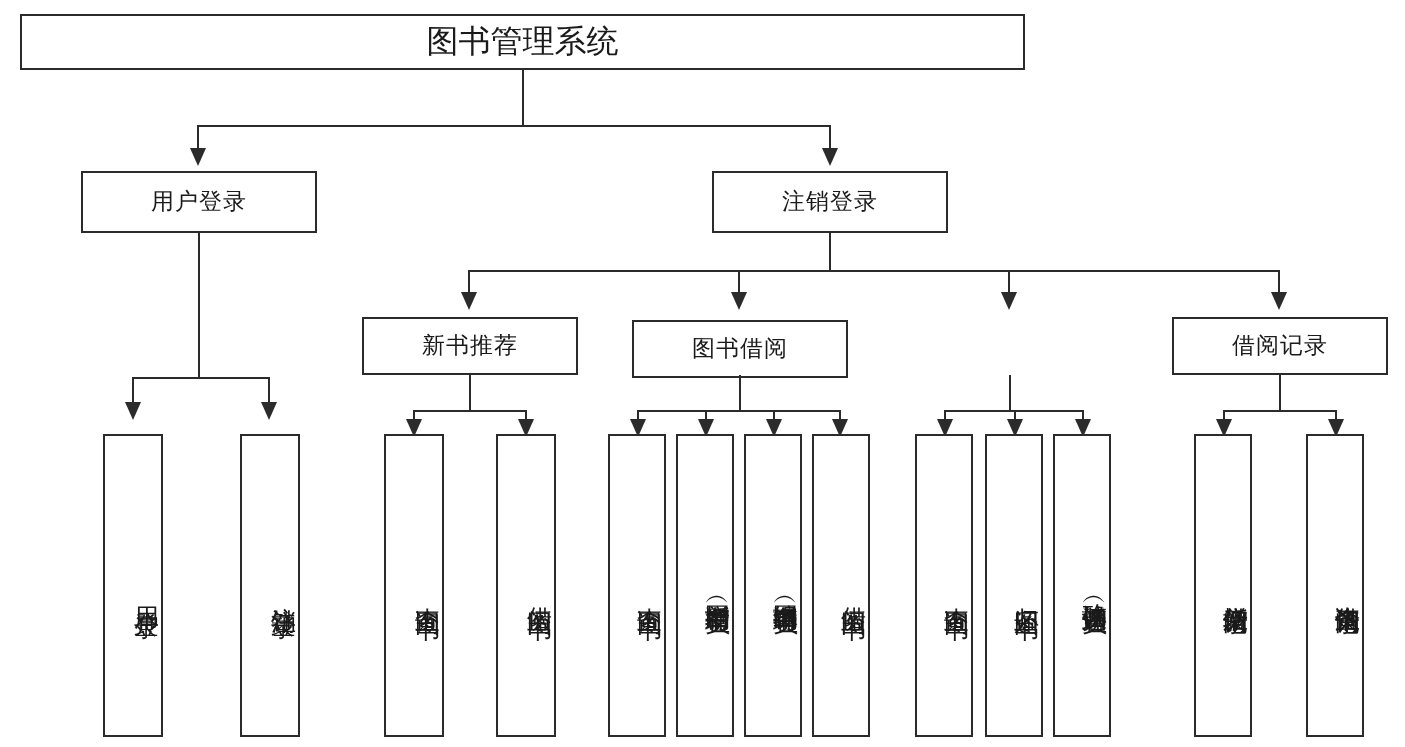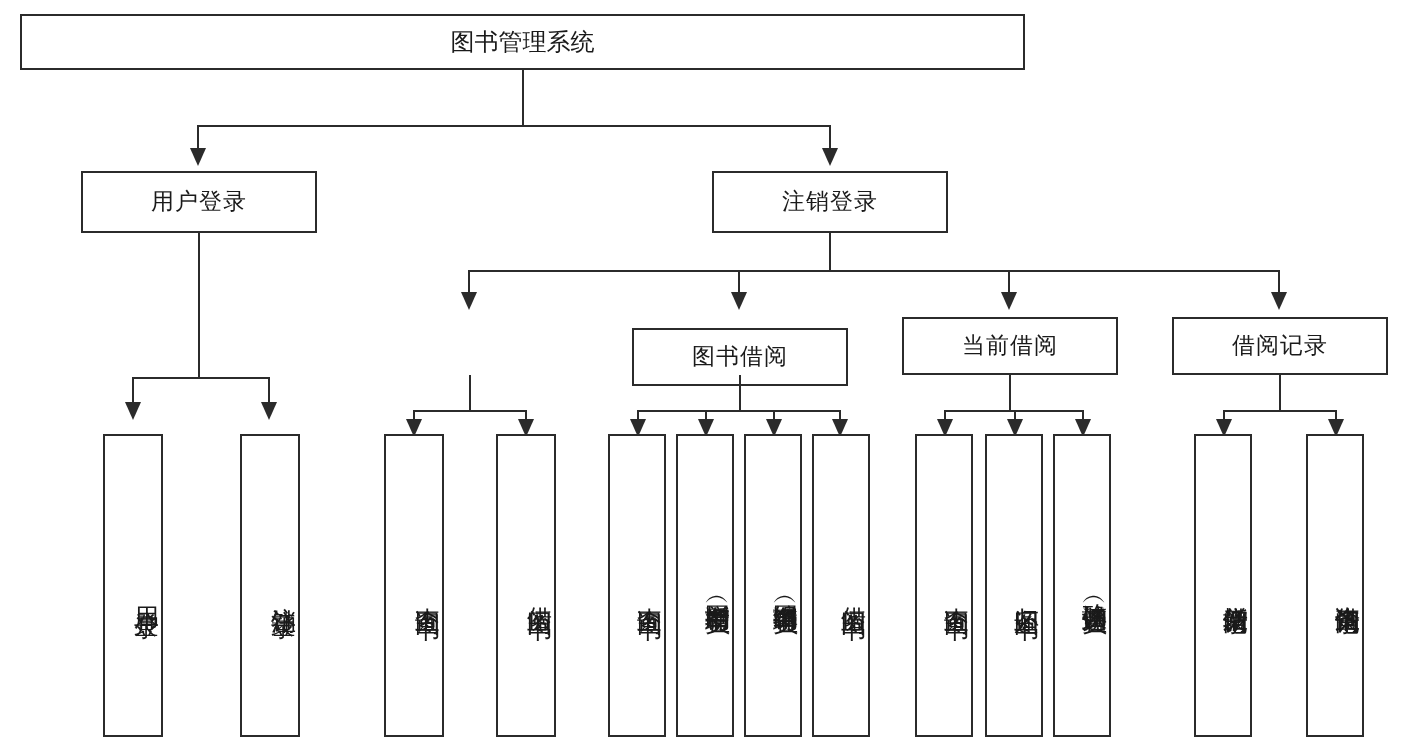--- a/index.html
+++ b/index.html
@@ -26,21 +26,21 @@
     align-items: center;
     justify-content: center;
     color: #1a1a1a;
     line-height: 1.18;
   }
   .node.horiz {
     font-size: 23px;
     letter-spacing: 1px;
   }
   .node.root {
-    font-size: 24px;
+    font-size: 32px;
   }
   .node.leaf {
     writing-mode: vertical-rl;
     text-orientation: upright;
     align-items: flex-start;
     justify-content: center;
     padding-top: 14px;
     font-size: 25px;
     letter-spacing: 3px;
   }
@@ -104,25 +104,25 @@
   <div class="edge h" style="left:468px; top:270px; width:812px;"></div>
   <div class="edge v" style="left:468px; top:270px; height:23px;"></div>
   <div class="edge v" style="left:738px; top:270px; height:23px;"></div>
   <div class="edge v" style="left:1008px; top:270px; height:23px;"></div>
   <div class="edge v" style="left:1278px; top:270px; height:23px;"></div>
   <div class="arrow" style="left:461px; top:292px;"></div>
   <div class="arrow" style="left:731px; top:292px;"></div>
   <div class="arrow" style="left:1001px; top:292px;"></div>
   <div class="arrow" style="left:1271px; top:292px;"></div>
 
-  <div class="node horiz" style="left:632px; top:328px; width:216px; height:58px;">
+  <div class="node horiz" style="left:362px; top:317px; width:216px; height:58px;">
+    <span>新书推荐</span>
+  </div>
+  <div class="node horiz" style="left:632px; top:320px; width:216px; height:58px;">
     <span>图书借阅</span>
-  </div>
-  <div class="node horiz" style="left:902px; top:317px; width:216px; height:58px;">
-    <span>当前借阅</span>
   </div>
   <div class="node horiz" style="left:1172px; top:317px; width:216px; height:58px;">
     <span>借阅记录</span>
   </div>
 
   <div class="edge v" style="left:469px; top:375px; height:36px;"></div>
   <div class="edge h" style="left:413px; top:410px; width:114px;"></div>
   <div class="edge v" style="left:413px; top:410px; height:20px;"></div>
   <div class="edge v" style="left:525px; top:410px; height:20px;"></div>
   <div class="arrow" style="left:406px; top:419px;"></div>

